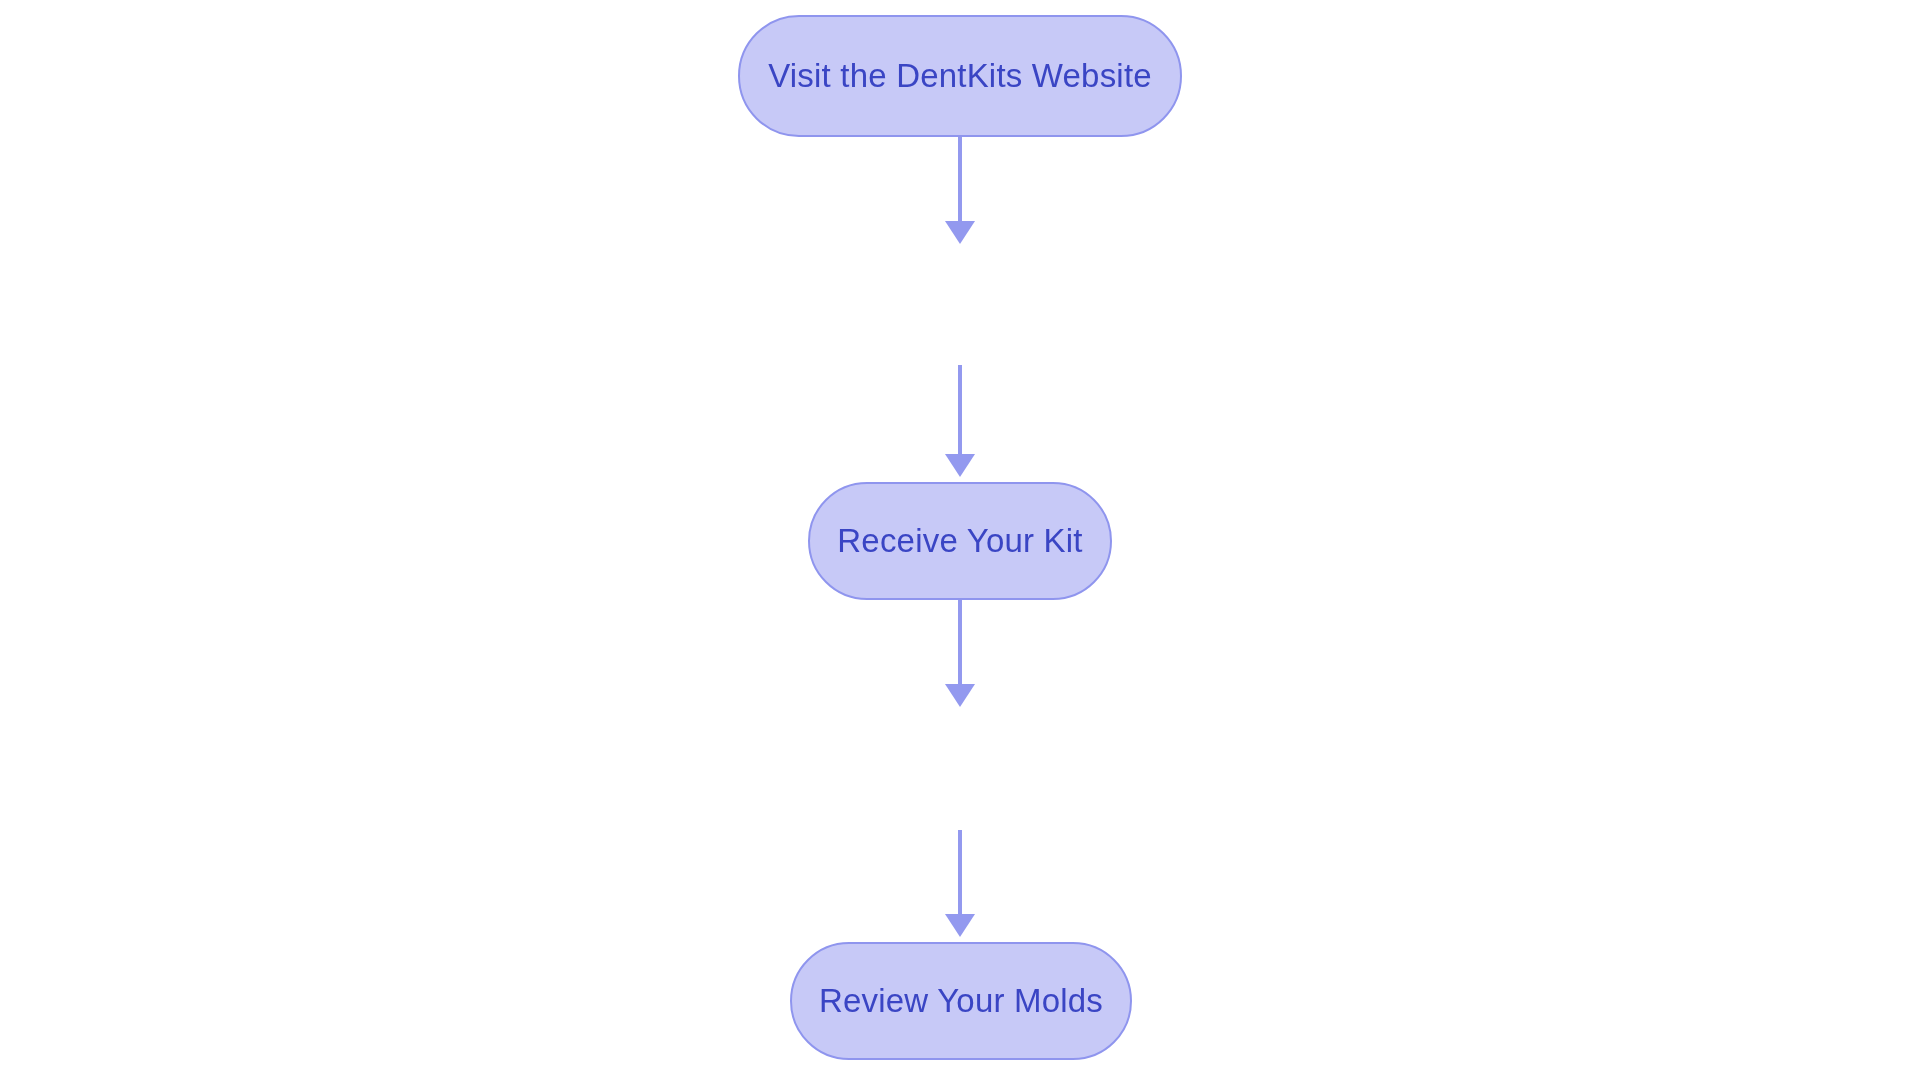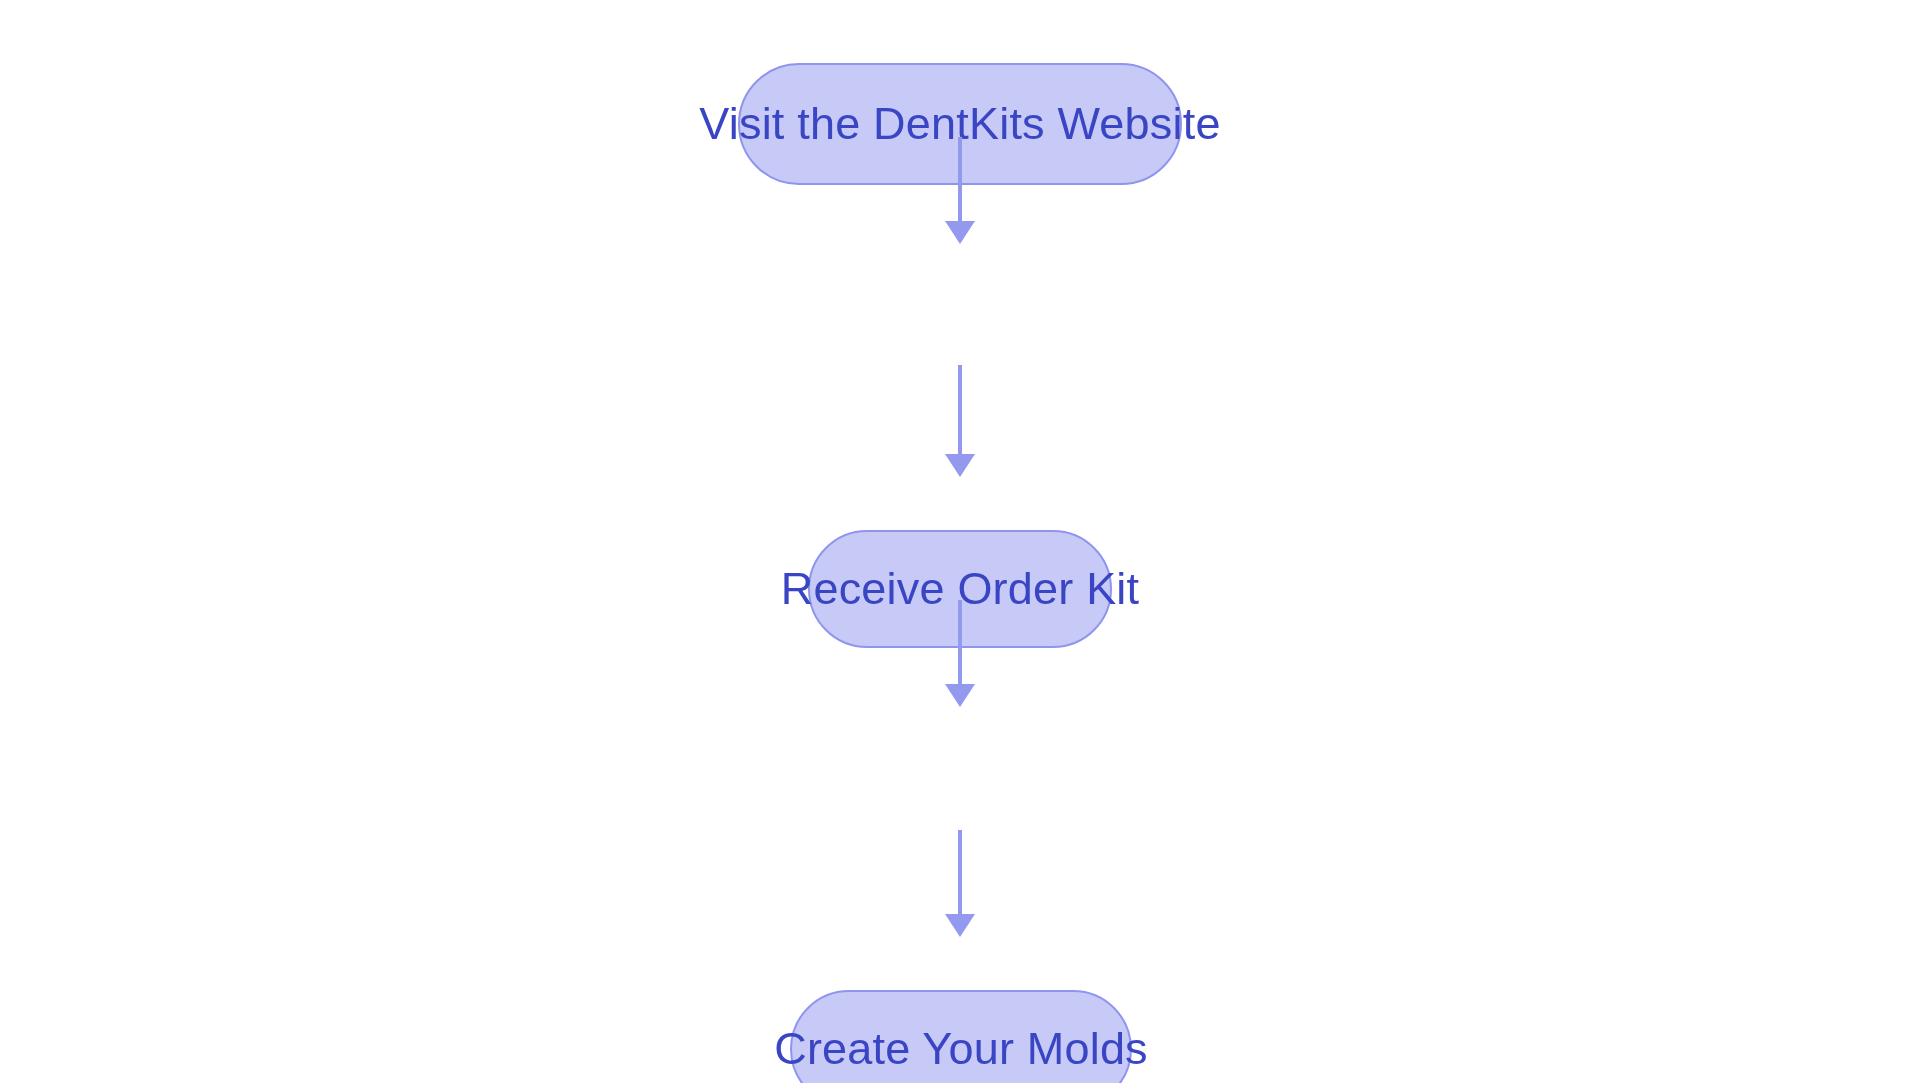--- a/index.html
+++ b/index.html
@@ -25,26 +25,25 @@
   }
   .flow-node {
     position: absolute;
     display: flex;
     align-items: center;
     justify-content: center;
     background: var(--node-fill);
     border: 2px solid var(--node-border);
     border-radius: 61px;
     color: var(--text-color);
-    font-size: 45px;
+    font-size: 33px;
     font-weight: 400;
     letter-spacing: 0.2px;
     white-space: nowrap;
     text-align: center;
-    margin-top: 48px;
   }
   .node-1 { left: 738px; top: 15px;  width: 444px; height: 122px; }
   .node-2 { left: 802px; top: 248px; width: 316px; height: 117px; }
   .node-3 { left: 808px; top: 482px; width: 304px; height: 118px; }
   .node-4 { left: 778px; top: 711px; width: 364px; height: 119px; }
   .node-5 { left: 790px; top: 942px; width: 342px; height: 118px; }
 
   .edge { position: absolute; left: 0; top: 0; }
   .edge .arrow-line {
     position: absolute;
@@ -84,31 +83,31 @@
     <div class="arrow-head"></div>
   </div>
 
 
   <div class="edge edge-2">
     <div class="arrow-line"></div>
     <div class="arrow-head"></div>
   </div>
 
   <div class="flow-node node-3">
-    <span>Receive Order Kit</span>
+    <span>Receive Your Kit</span>
   </div>
 
   <div class="edge edge-3">
     <div class="arrow-line"></div>
     <div class="arrow-head"></div>
   </div>
 
 
   <div class="edge edge-4">
     <div class="arrow-line"></div>
     <div class="arrow-head"></div>
   </div>
 
   <div class="flow-node node-5">
-    <span>Create Your Molds</span>
+    <span>Review Your Molds</span>
   </div>
 
 </div>
 
 </body></html>

